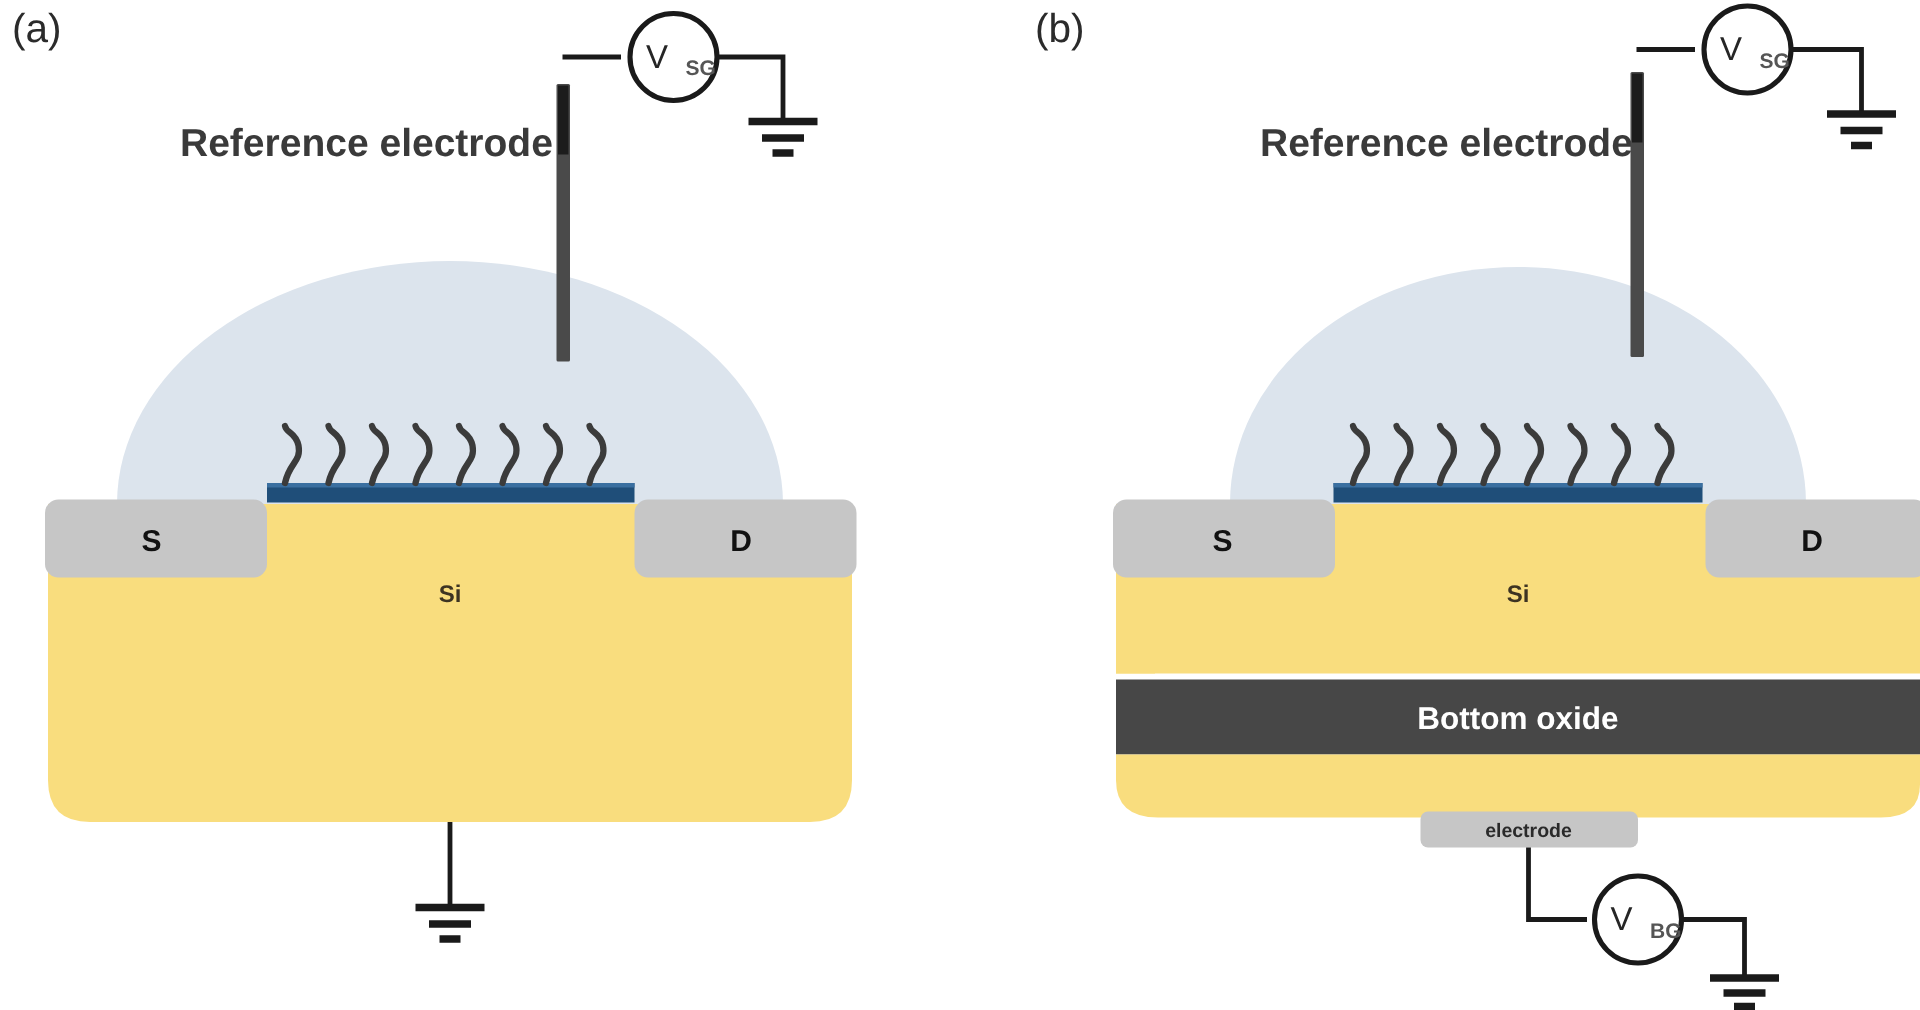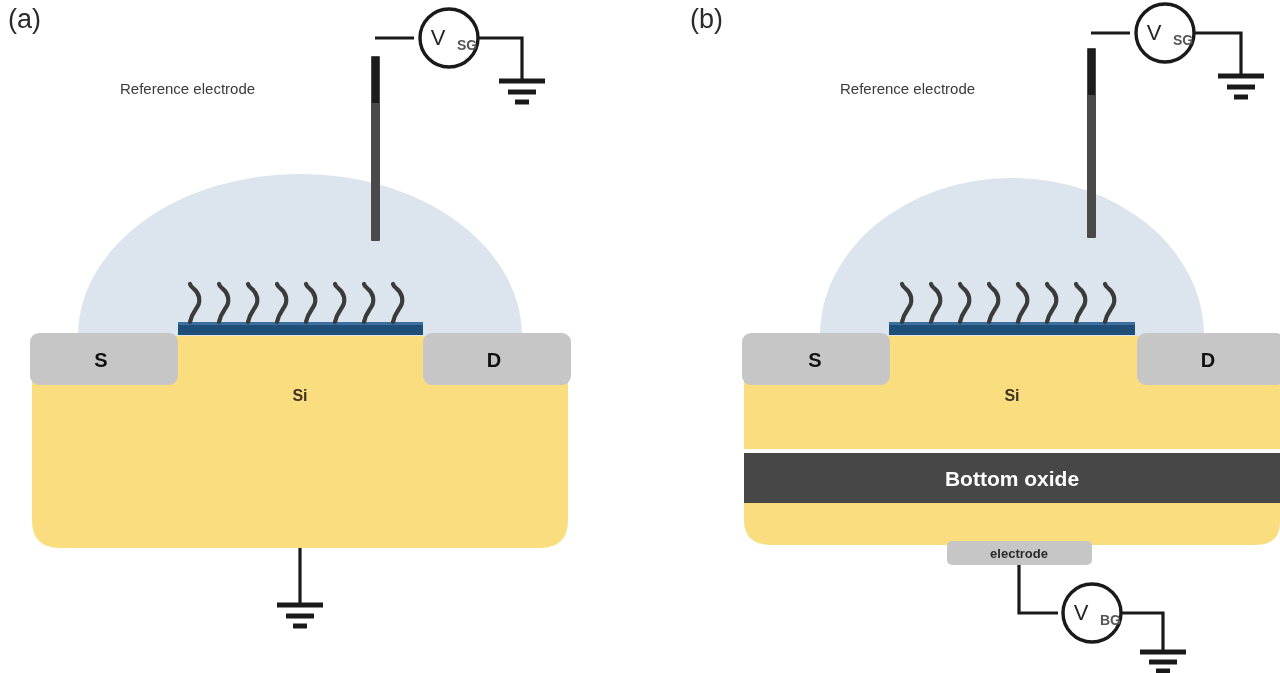--- a/index.html
+++ b/index.html
@@ -30,23 +30,23 @@
 
   .panel-label {
     position: absolute;
     font-size: 27px;
     color: #2b2b2b;
     font-family: "Liberation Sans", sans-serif;
     letter-spacing: 0px;
   }
   .ref-label {
     position: absolute;
-    font-size: 15px;
+    font-size: 26px;
     color: #3a3a3a;
-    font-weight: 400;
+    font-weight: 700;
     white-space: nowrap;
     font-family: "Liberation Sans", sans-serif;
   }
   svg.scene {
     position: absolute;
     left: 0;
     top: 0;
     width: 640px;
     height: 673px;
     overflow: visible;

